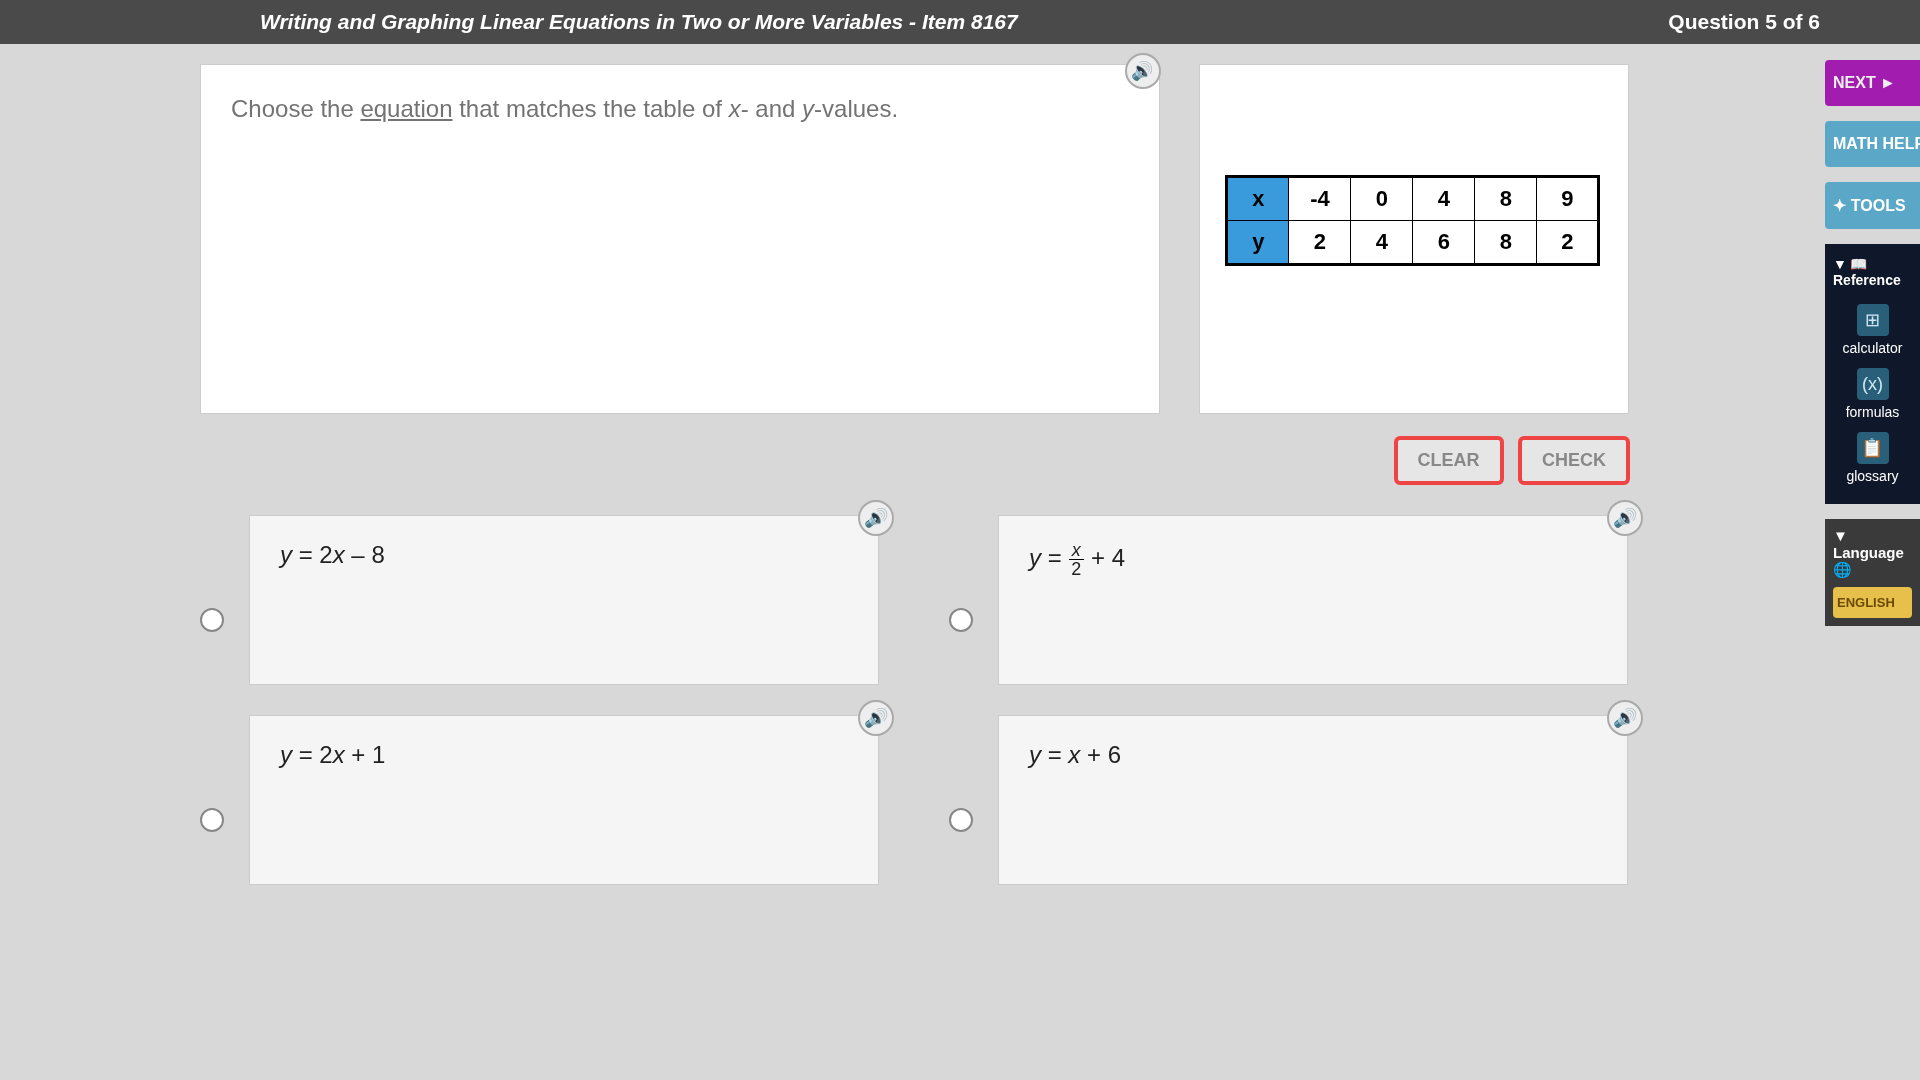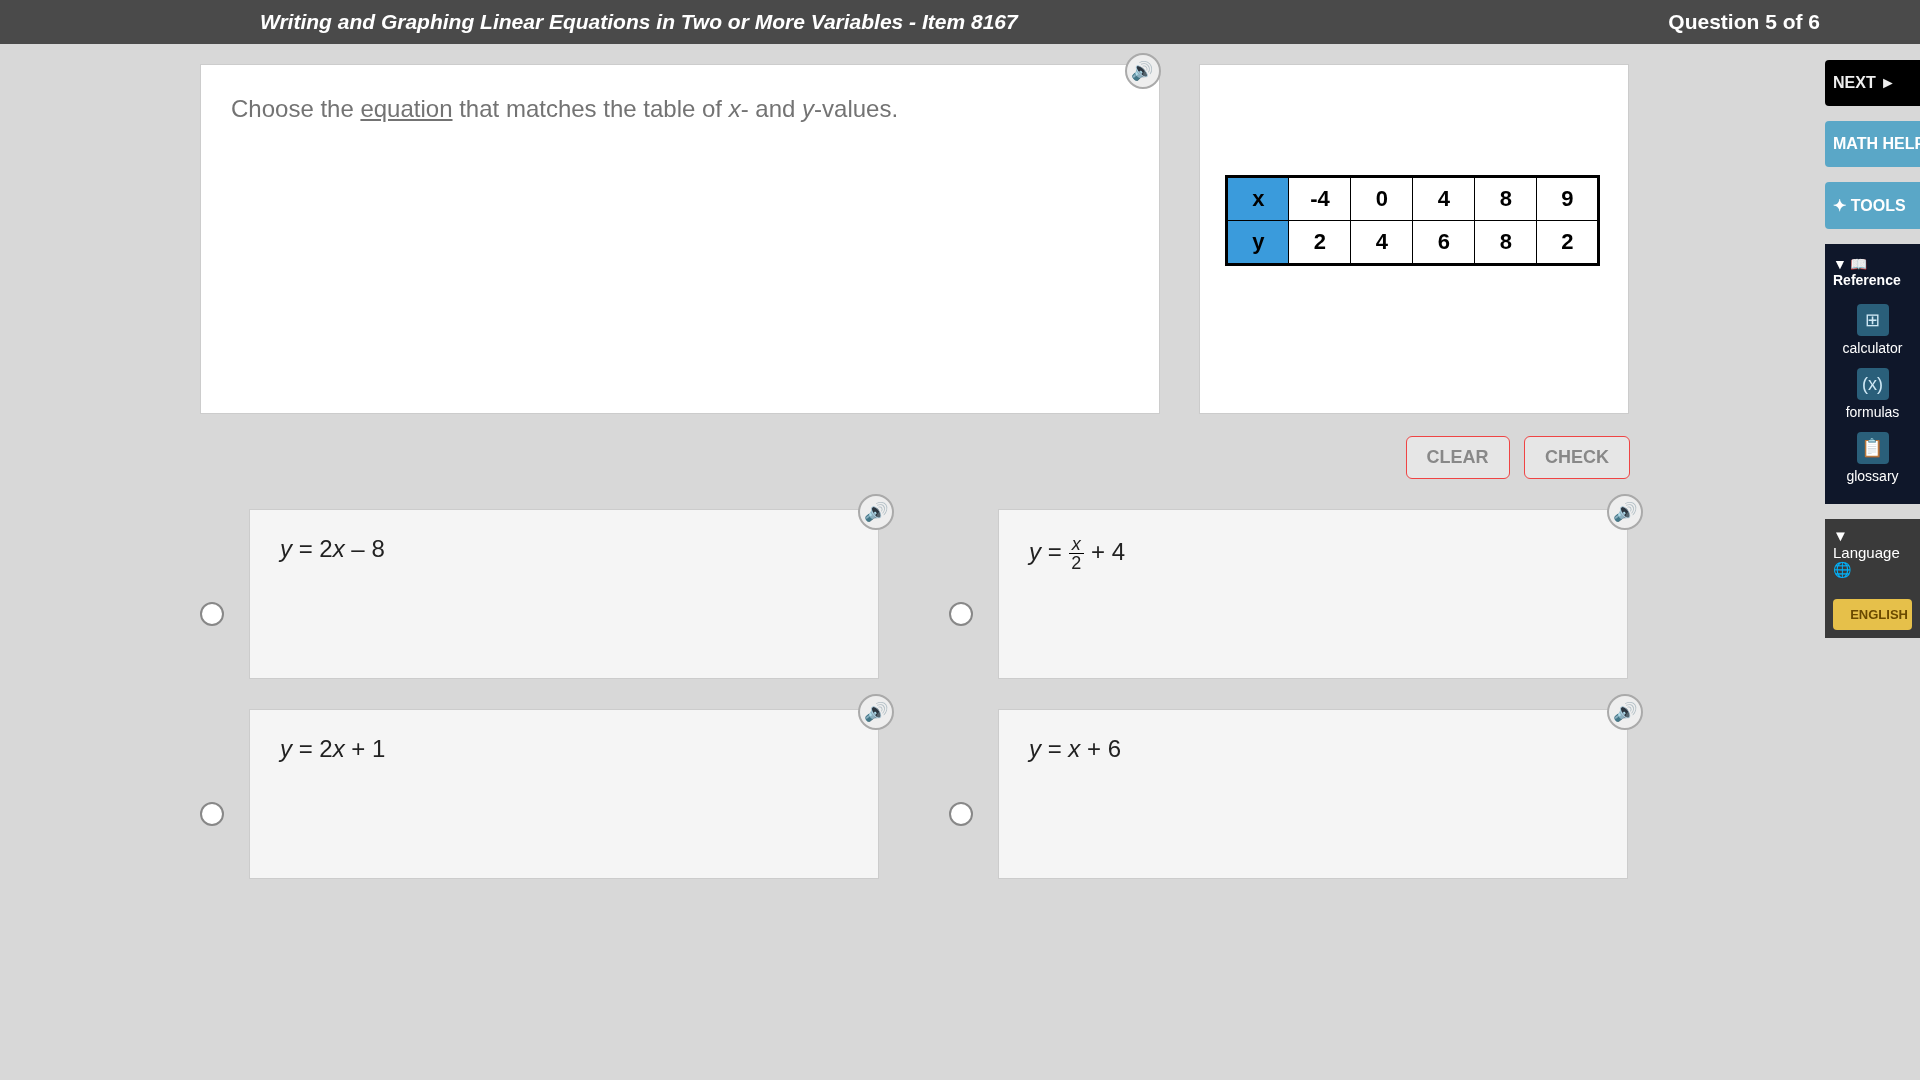--- a/index.html
+++ b/index.html
@@ -83,21 +83,21 @@
     color: #000;
   }
   .action-row {
     width: 1430px;
     text-align: right;
     margin-top: 22px;
   }
   .pill-btn {
     display: inline-block;
     background: #e6e6e6;
-    border: 1px solid #ef4444;
+    border: 4px solid #ef4444;
     border-radius: 6px;
     color: #888;
     font-weight: bold;
     font-size: 18px;
     padding: 10px 20px;
     margin-left: 10px;
     cursor: pointer;
   }
   .options {
     margin-top: 30px;
@@ -158,21 +158,21 @@
     font-weight: bold;
     font-size: 16px;
     padding: 14px 8px;
     text-align: left;
     cursor: pointer;
     border-top-left-radius: 4px;
     border-bottom-left-radius: 4px;
     white-space: nowrap;
     overflow: hidden;
   }
-  .side-btn.disabled { background: #000000; color: #eee; }
+  .side-btn.disabled { background: #a21caf; color: #eee; }
   .ref-panel {
     background: #0f172a;
     padding: 8px 4px;
     color: #fff;
     font-size: 14px;
     text-align: center;
   }
   .ref-panel .hdr { font-size: 14px; text-align: left; padding: 4px; font-weight: bold;}
   .ref-item { margin: 12px 0; cursor: pointer; }
   .ref-item .ico {
@@ -183,27 +183,27 @@
     display: flex; align-items: center; justify-content: center;
     color: #cfe8f5;
     font-size: 18px;
   }
   .lang-panel {
     background: #3a3a3a;
     padding: 8px;
     color: #fff;
     font-size: 15px;
   }
-  .lang-panel .hdr { font-weight: normal; margin-bottom: 20px; }
+  .lang-panel .hdr { font-weight: bold; margin-bottom: 8px; }
   .lang-btn {
     background: #e6c04a;
     color: #6b4a00;
     font-weight: bold;
     font-size: 13px;
-    text-align: right;
+    text-align: left;
     padding: 8px 4px;
     border-radius: 4px;
     cursor: pointer;
   }
 </style>
 </head>
 <body>
 
 <div class="top-bar">
   <span class="title">Writing and Graphing Linear Equations in Two or More Variables - Item 8167</span>

